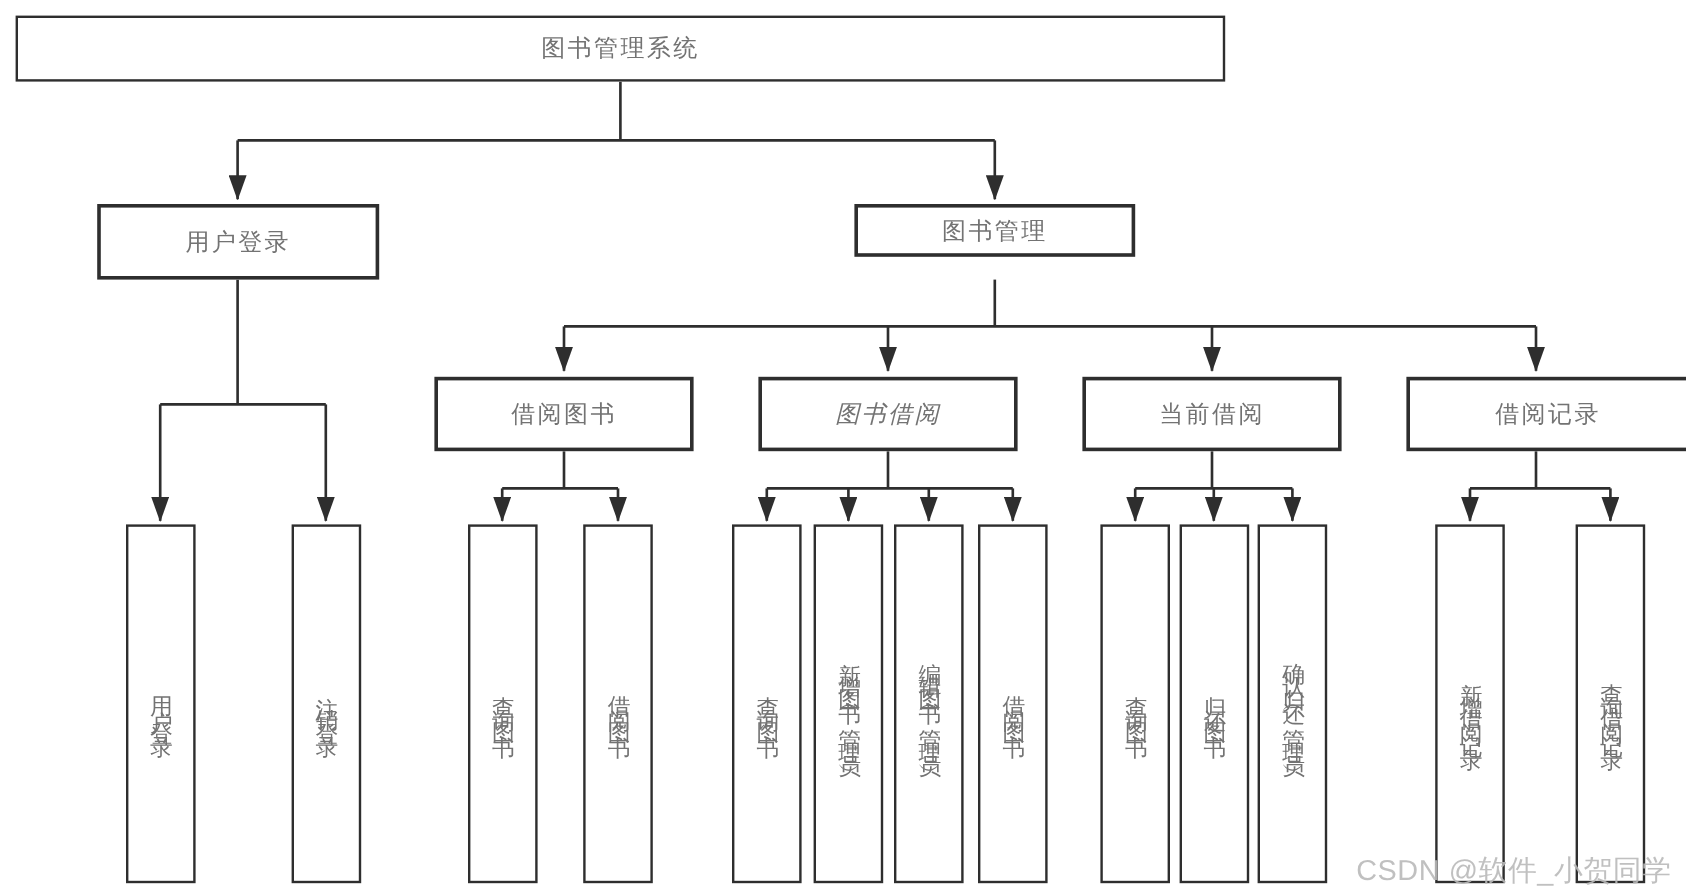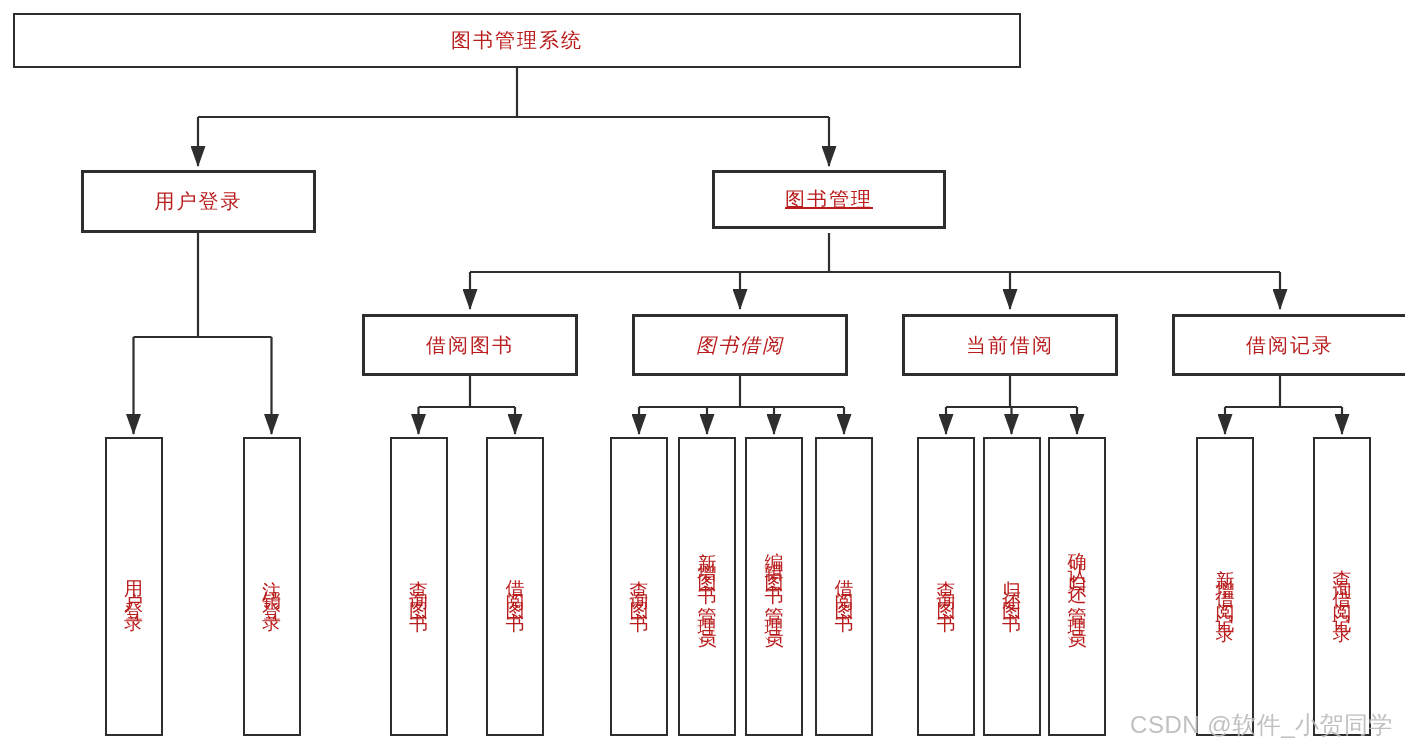--- a/index.html
+++ b/index.html
@@ -22,21 +22,21 @@
     height: 747px;
   }
   .node {
     position: absolute;
     box-sizing: border-box;
     background: #ffffff;
     border: 2px solid #2e2e2e;
     display: flex;
     align-items: center;
     justify-content: center;
-    color: #b91c1c;
+    color: #737373;
   }
   .hbox {
     font-size: 20px;
     letter-spacing: 2px;
   }
   .hbox.thick { border-width: 3px; }
   .vbox {
     width: 58px;
     height: 299px;
   }
@@ -114,21 +114,21 @@
     </g>
   </svg>
 
   <div class="node hbox" style="left:13px; top:13px; width:1008px; height:55px;">
     <span>图书管理系统</span>
   </div>
 
   <div class="node hbox thick" style="left:81px; top:170px; width:235px; height:63px;">
     <span>用户登录</span>
   </div>
-  <div class="node hbox thick" style="left:712px; top:170px; width:234px; height:59px;text-decoration:underline;">
+  <div class="node hbox thick" style="left:712px; top:170px; width:234px; height:44px;">
     <span>图书管理</span>
   </div>
 
   <div class="node hbox thick" style="left:362px; top:314px; width:216px; height:62px;">
     <span>借阅图书</span>
   </div>
   <div class="node hbox thick" style="left:632px; top:314px; width:216px; height:62px;font-style:italic;">
     <span>图书借阅</span>
   </div>
   <div class="node hbox thick" style="left:902px; top:314px; width:216px; height:62px;">

